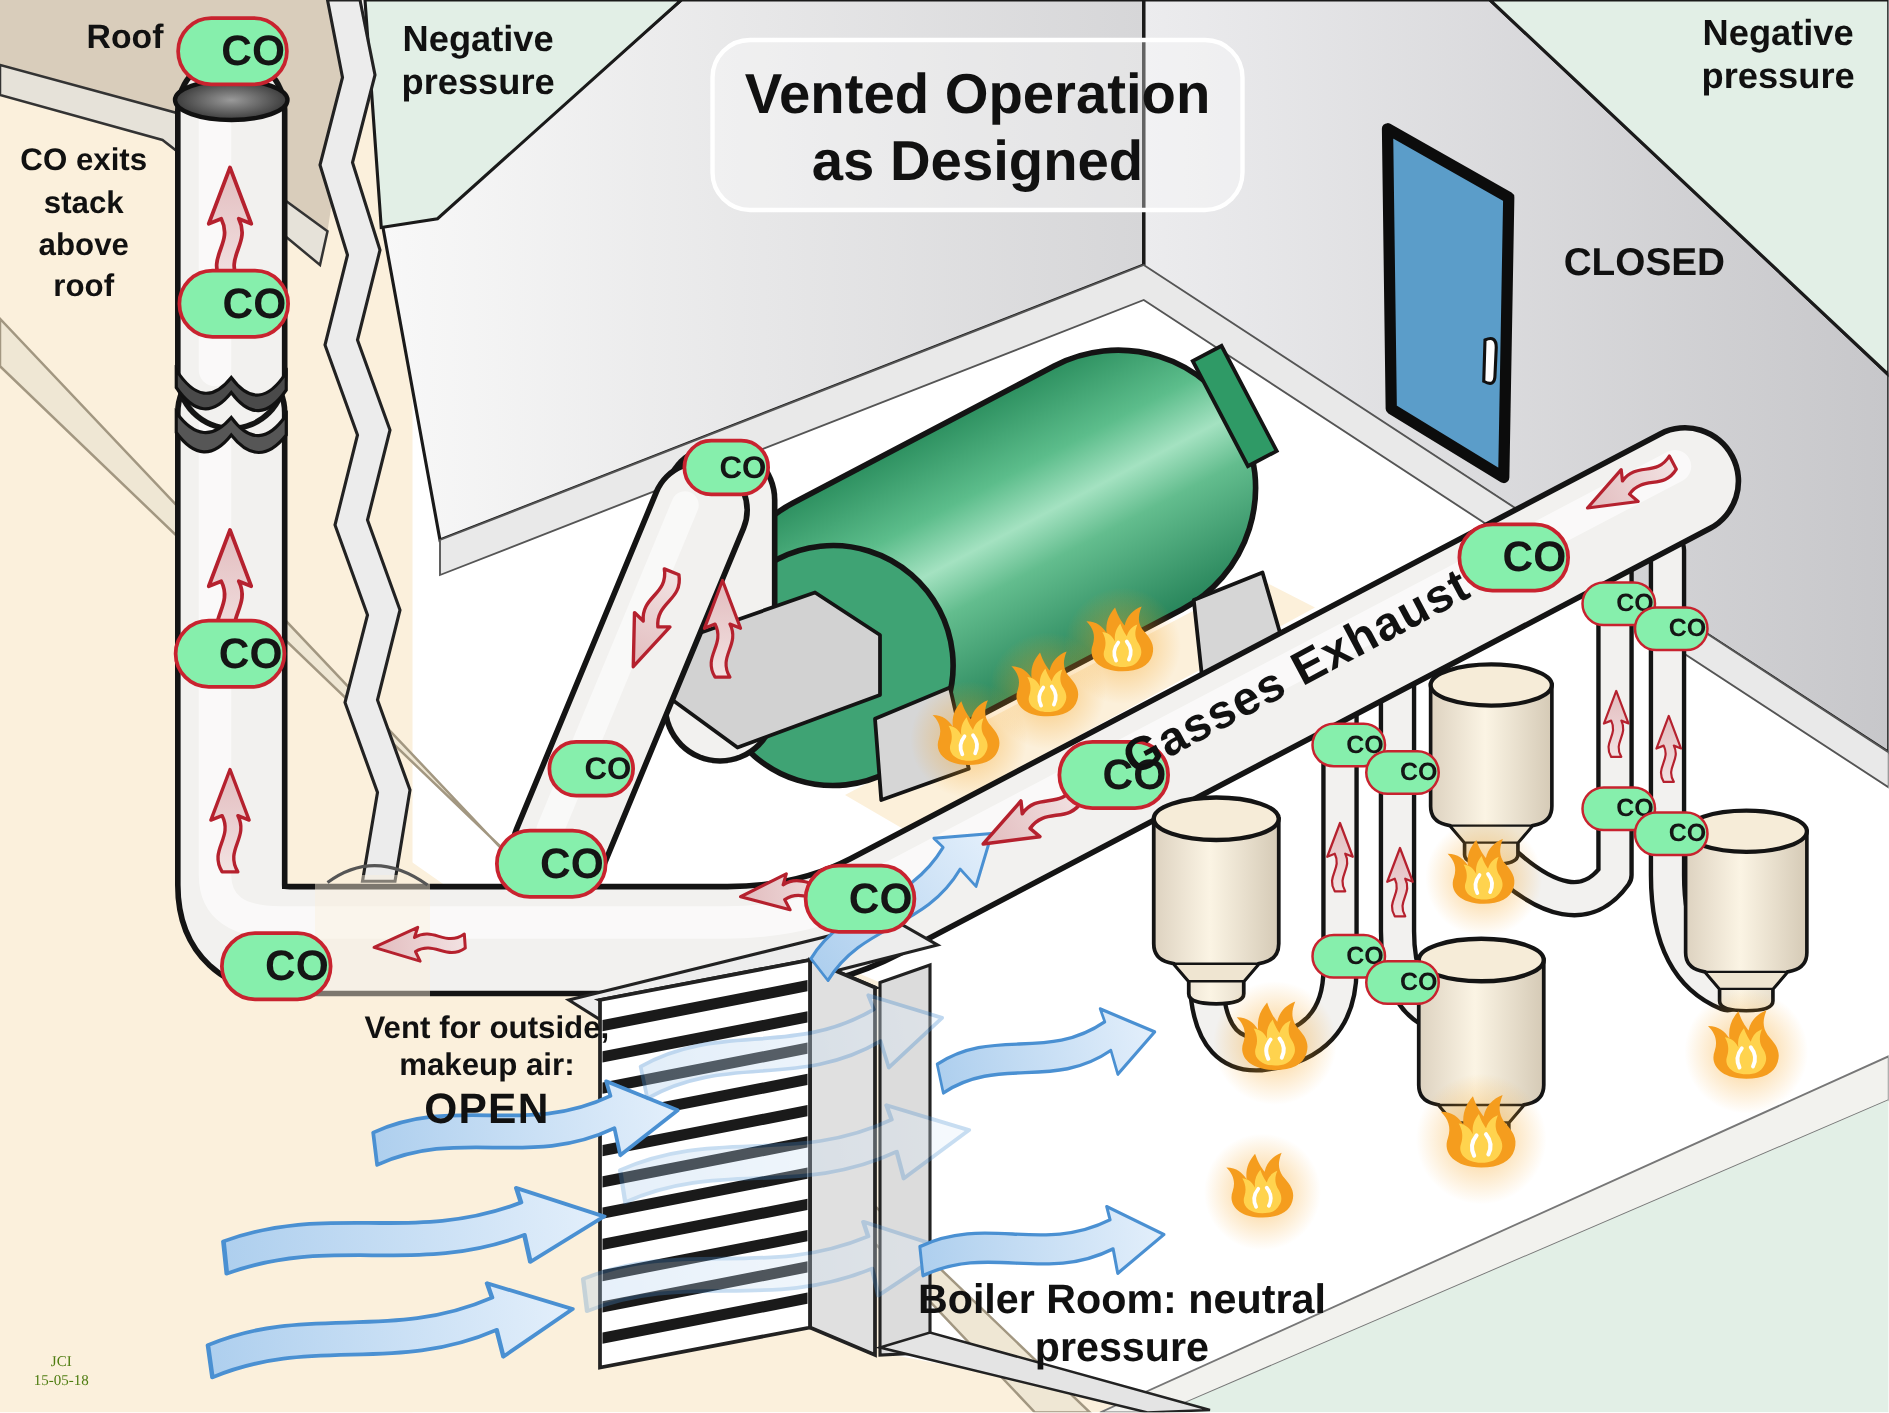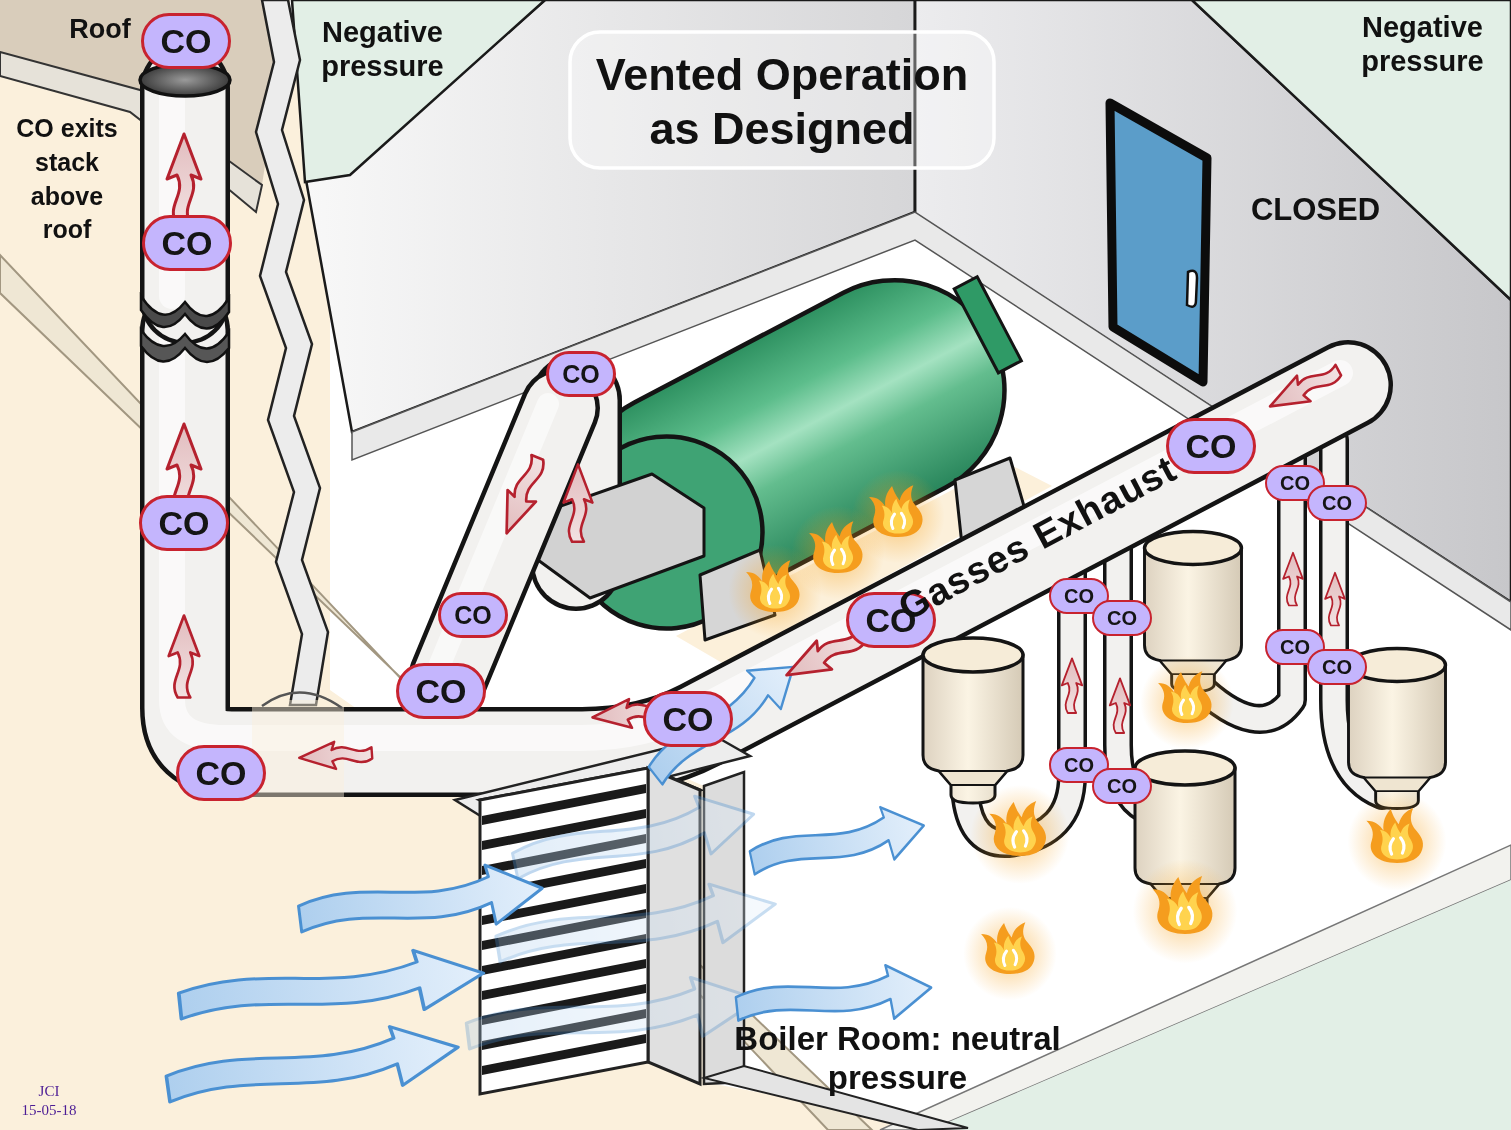--- a/index.html
+++ b/index.html
@@ -1,28 +1,28 @@
 <!DOCTYPE html>
 <html><head>
 <meta charset="utf-8">
 <style>
   html,body{margin:0;padding:0;background:#fff;}
   #stage{position:relative;width:1511px;height:1130px;overflow:hidden;background:#fff;
          font-family:"Liberation Sans",sans-serif;}
   #stage svg{position:absolute;left:0;top:0;}
   .lbl{position:absolute;font-weight:700;color:#111;text-align:center;line-height:1.18;
        font-family:"Liberation Sans",sans-serif;}
-  .co{position:absolute;display:flex;align-items:center;justify-content:center;
-      background:#c4b5fd;color:#151515;font-weight:700;border:3.5px solid #c8232f;
+  .co{position:absolute;display:flex;align-items:center;justify-content:flex-end;
+      background:#86efac;color:#151515;font-weight:700;border:3.5px solid #c8232f;
       border-radius:999px;font-family:"Liberation Sans",sans-serif;}
   .co-l{width:84px;height:50px;font-size:34px;}
   .co-m{width:64px;height:40px;font-size:25px;border-width:3px;}
   .co-s{width:56px;height:32px;font-size:20px;border-width:2.5px;}
-  .credit{position:absolute;font-family:"Liberation Serif",serif;color:#4c1d95;
-          font-size:15px;text-align:center;line-height:1.25;}
+  .credit{position:absolute;font-family:"Liberation Serif",serif;color:#4d7c0f;
+          font-size:12px;text-align:center;line-height:1.25;}
   .rot{transform:rotate(-28deg);}
 </style>
 </head>
 <body>
 
 <div id="stage">
 
 <svg width="1511" height="1130" viewBox="0 0 1511 1130">
   <defs>
     <linearGradient id="wallG" x1="0" y1="0" x2="1" y2="0">
@@ -305,20 +305,24 @@
 <div class="lbl" style="left:570px;top:48px;width:424px;font-size:45px;line-height:1.2">Vented Operation as Designed</div>
 
 <div class="lbl" style="left:1228px;top:164px;width:175px;font-size:24px">
   <br>
   <span style="font-size:31px">CLOSED</span>
 </div>
 
 
 <div class="lbl rot" style="left:865px;top:516px;width:345px;font-size:38px;letter-spacing:1px">Gasses Exhaust</div>
 
+<div class="lbl" style="left:262px;top:808px;width:255px;font-size:25px">
+  <span>Vent for outside, makeup air:</span><br>
+  <span style="font-size:34px;letter-spacing:1px">OPEN</span>
+</div>
 
 
 
 <div class="lbl" style="left:730px;top:1020px;width:335px;font-size:33px">Boiler Room: neutral pressure</div>
 
 
 <div class="credit" style="left:14px;top:1082px;width:70px">
   <span>JCI</span><br>
   <span>15-05-18</span>
 </div>

